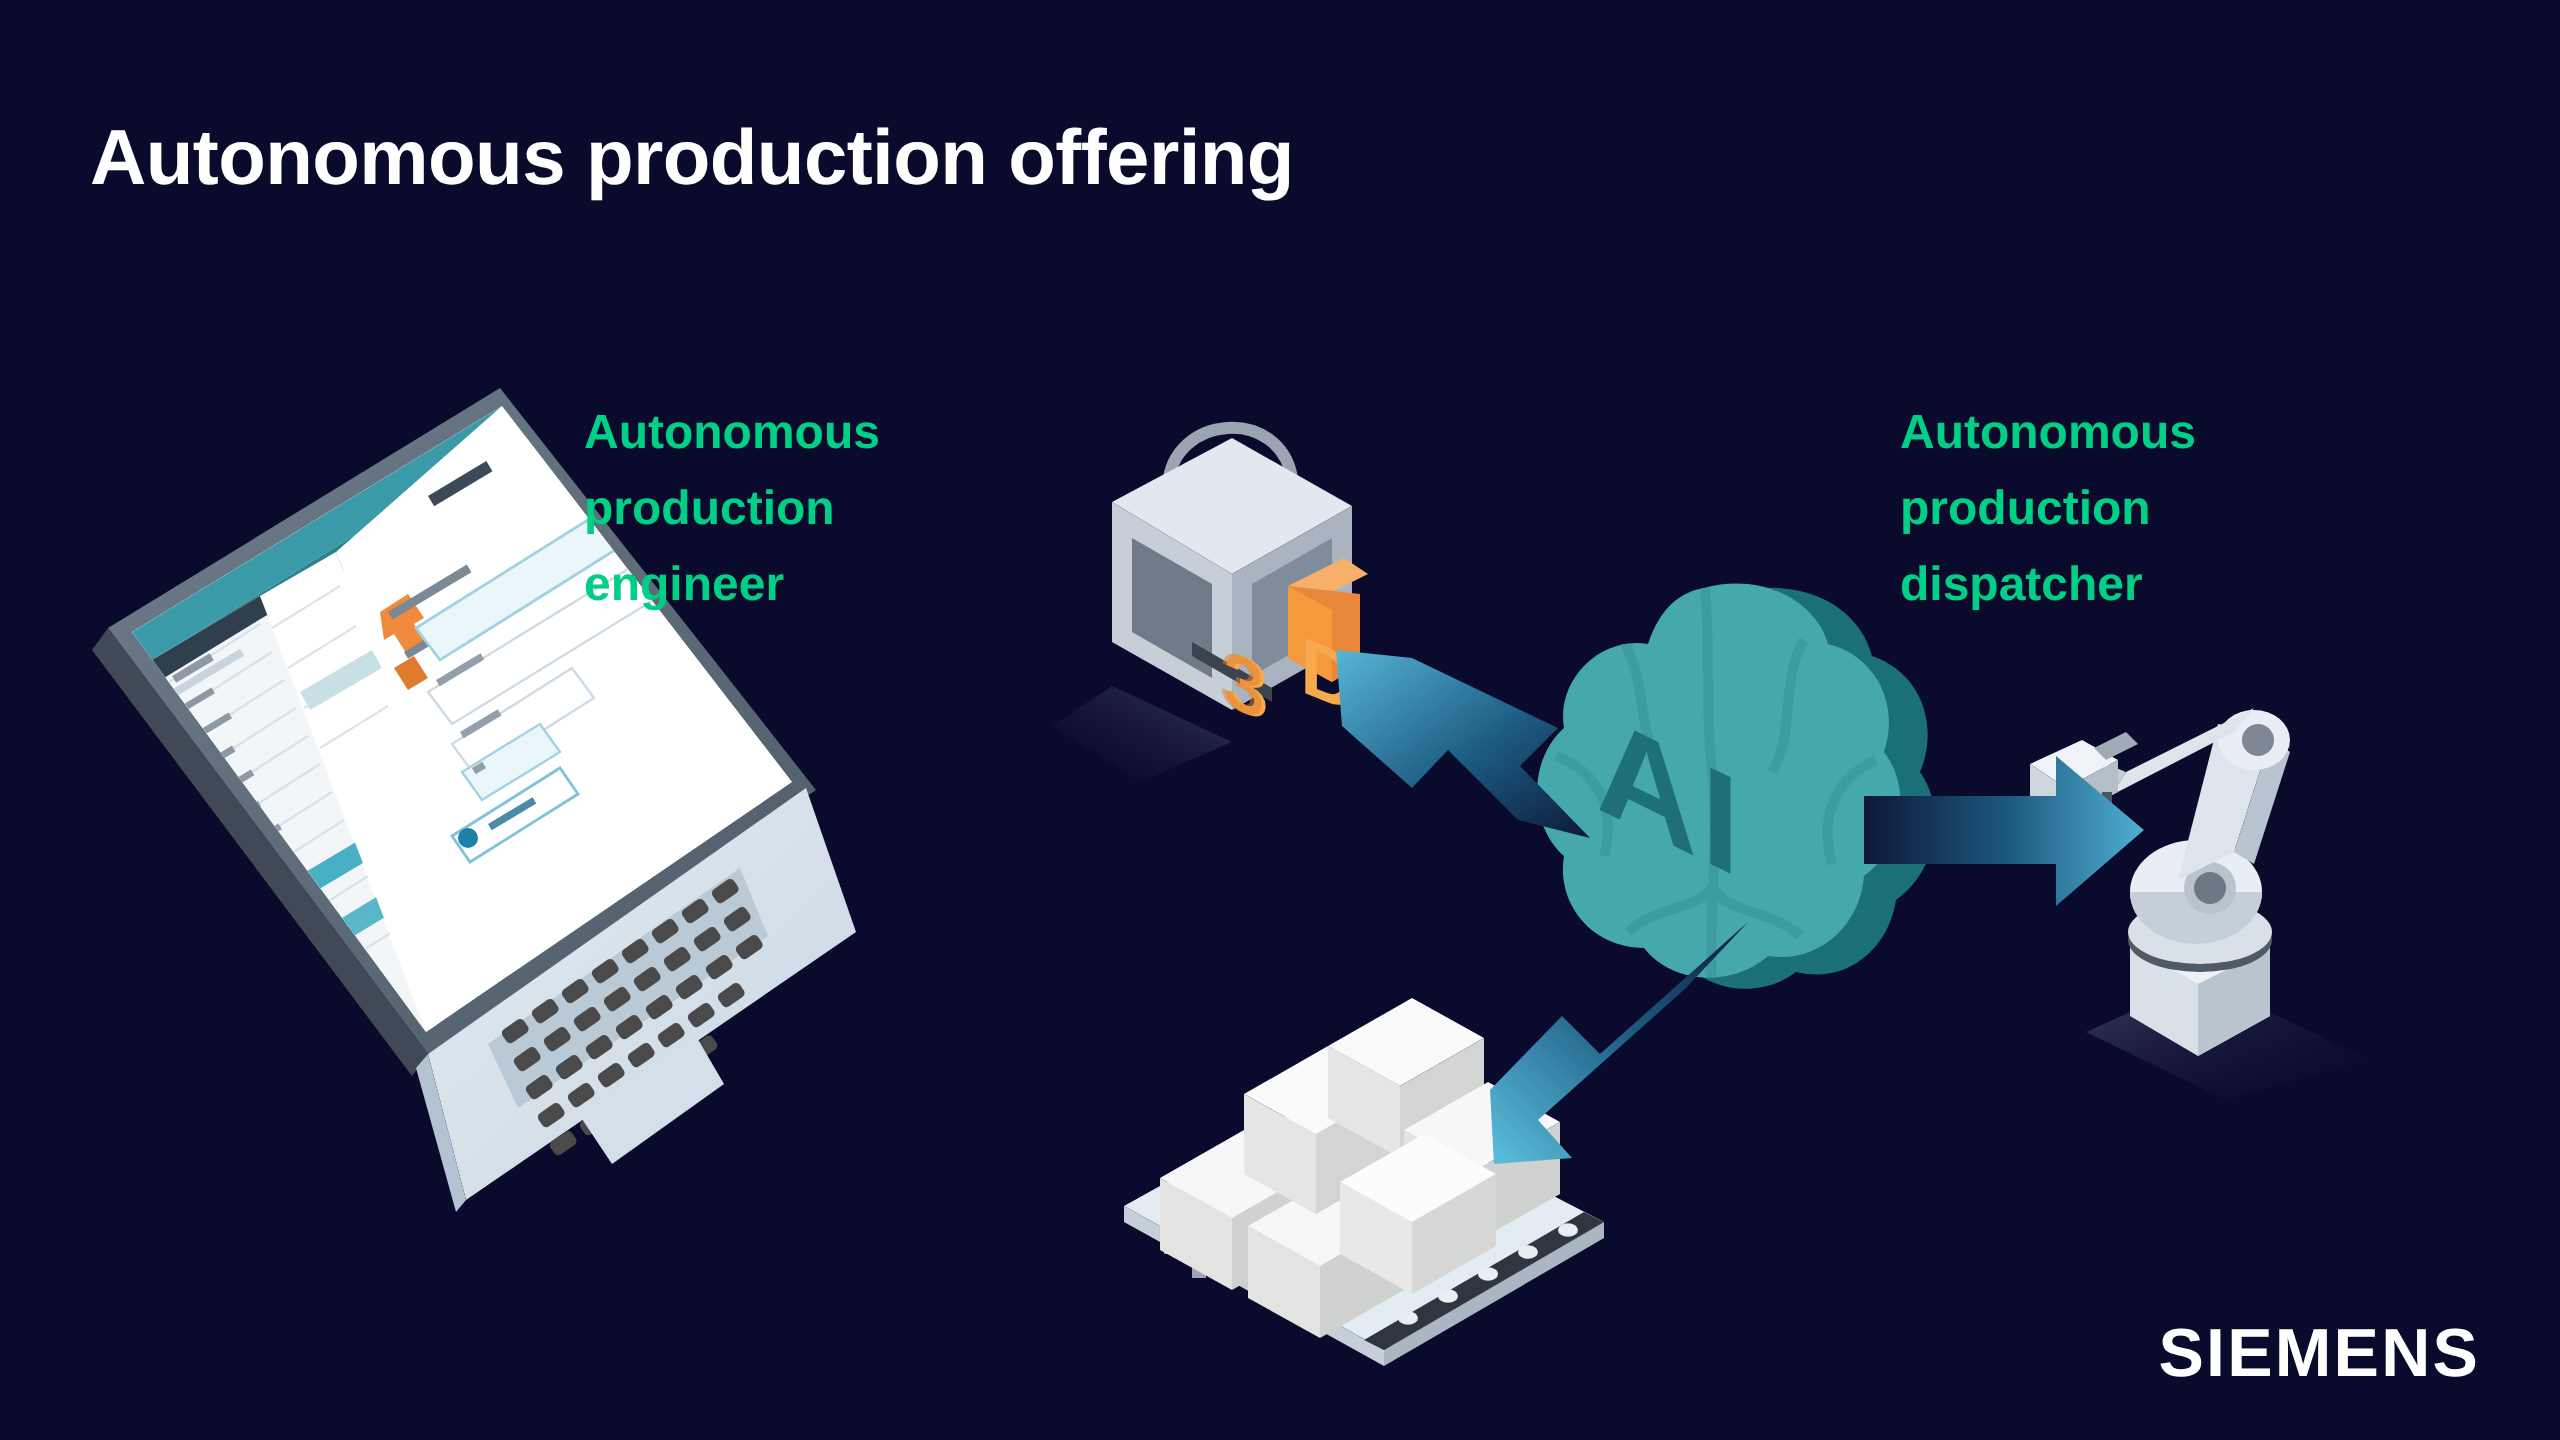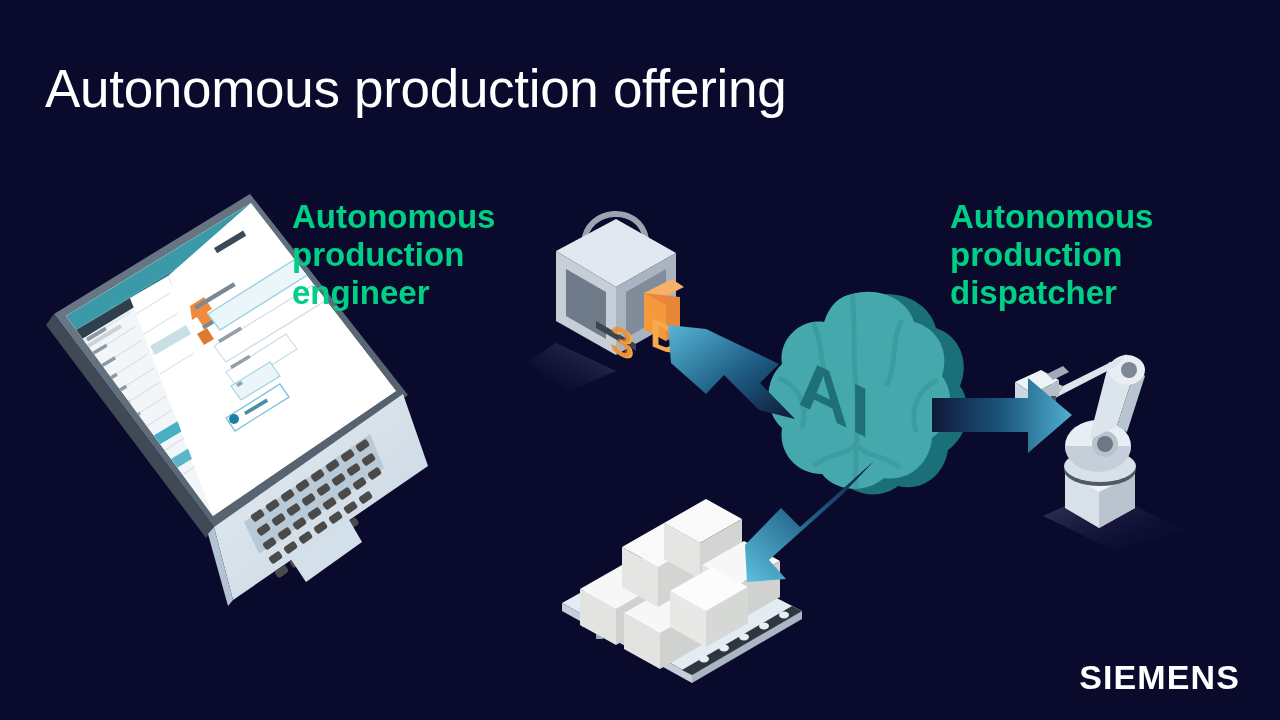--- a/index.html
+++ b/index.html
@@ -14,31 +14,31 @@
     background: #0a0a2d;
     overflow: hidden;
     font-family: "Liberation Sans", sans-serif;
   }
 
   
   #title {
     position: absolute;
     left: 45px;
     top: 58px;
-    font-size: 53px;
-    font-weight: normal;
+    font-size: 39px;
+    font-weight: bold;
     color: #ffffff;
     letter-spacing: -0.3px;
     white-space: nowrap;
   }
 
   
   .role-label {
     position: absolute;
-    font-size: 33px;
+    font-size: 24px;
     font-weight: bold;
     line-height: 38px;
     color: #00cf86;
     white-space: pre-line;
   }
   #label-engineer  { left: 292px; top: 198px; }
   #label-dispatcher{ left: 950px; top: 198px; }
 
   
   #siemens {

